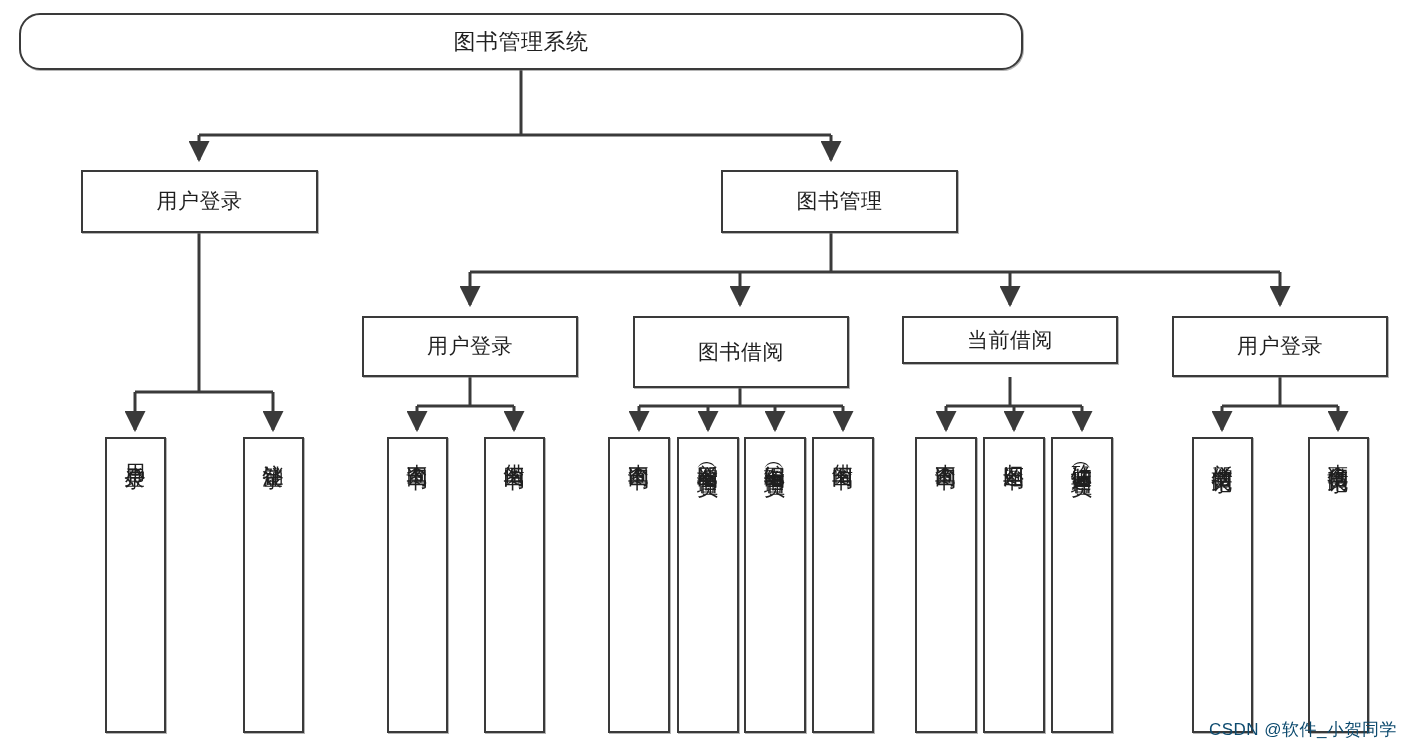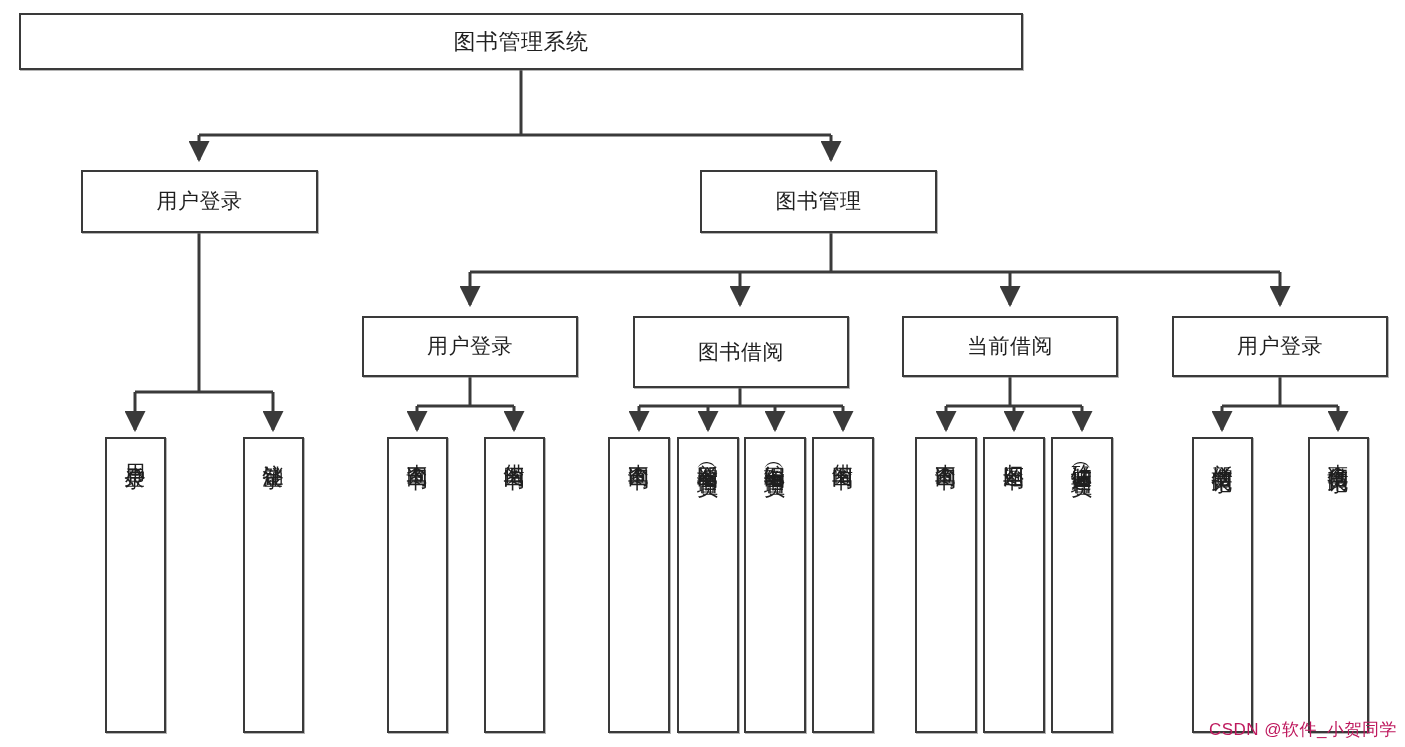--- a/index.html
+++ b/index.html
@@ -64,21 +64,21 @@
     text-orientation: upright;
     letter-spacing: 2px;
     line-height: 1.0;
     margin-top: 2px;
   }
   #watermark {
     position: absolute;
     right: 8px;
     bottom: 6px;
     font-size: 17px;
-    color: #be185d;
+    color: #0c4a6e;
     letter-spacing: 0.5px;
     z-index: 5;
     user-select: none;
     white-space: nowrap;
   }
 </style>
 </head>
 <body>
 
 <div id="diagram-root">
@@ -126,38 +126,38 @@
       <path d="M 1014 406 L 1014 430" marker-end="url(#arrow)"></path>
       <path d="M 1082 406 L 1082 430" marker-end="url(#arrow)"></path>
 
       <path d="M 1280 377 L 1280 406"></path>
       <path d="M 1222 406 L 1338 406"></path>
       <path d="M 1222 406 L 1222 430" marker-end="url(#arrow)"></path>
       <path d="M 1338 406 L 1338 430" marker-end="url(#arrow)"></path>
     </g>
   </svg>
 
-  <div class="node horiz root" style="left:19px; top:13px; width:1004px; height:57px;">
+  <div class="node horiz root" style="left:19px; top:13px; width:1004px; height:57px;border-radius:21px;">
     <span class="node-label">图书管理系统</span>
   </div>
 
   <div class="node horiz" style="left:81px; top:170px; width:237px; height:63px;">
     <span class="node-label">用户登录</span>
   </div>
-  <div class="node horiz" style="left:700px; top:170px; width:237px; height:63px;">
+  <div class="node horiz" style="left:721px; top:170px; width:237px; height:63px;">
     <span class="node-label">图书管理</span>
   </div>
 
   <div class="node horiz" style="left:362px; top:316px; width:216px; height:61px;">
     <span class="node-label">用户登录</span>
   </div>
   <div class="node horiz" style="left:633px; top:316px; width:216px; height:72px;">
     <span class="node-label">图书借阅</span>
   </div>
-  <div class="node horiz" style="left:902px; top:316px; width:216px; height:61px;">
+  <div class="node horiz" style="left:902px; top:316px; width:216px; height:48px;">
     <span class="node-label">当前借阅</span>
   </div>
   <div class="node horiz" style="left:1172px; top:316px; width:216px; height:61px;">
     <span class="node-label">用户登录</span>
   </div>
 
   <div class="node vert" style="left:105px; top:437px; width:61px; height:296px;">
     <span class="node-label">用户登录</span>
   </div>
   <div class="node vert" style="left:243px; top:437px; width:61px; height:296px;">

